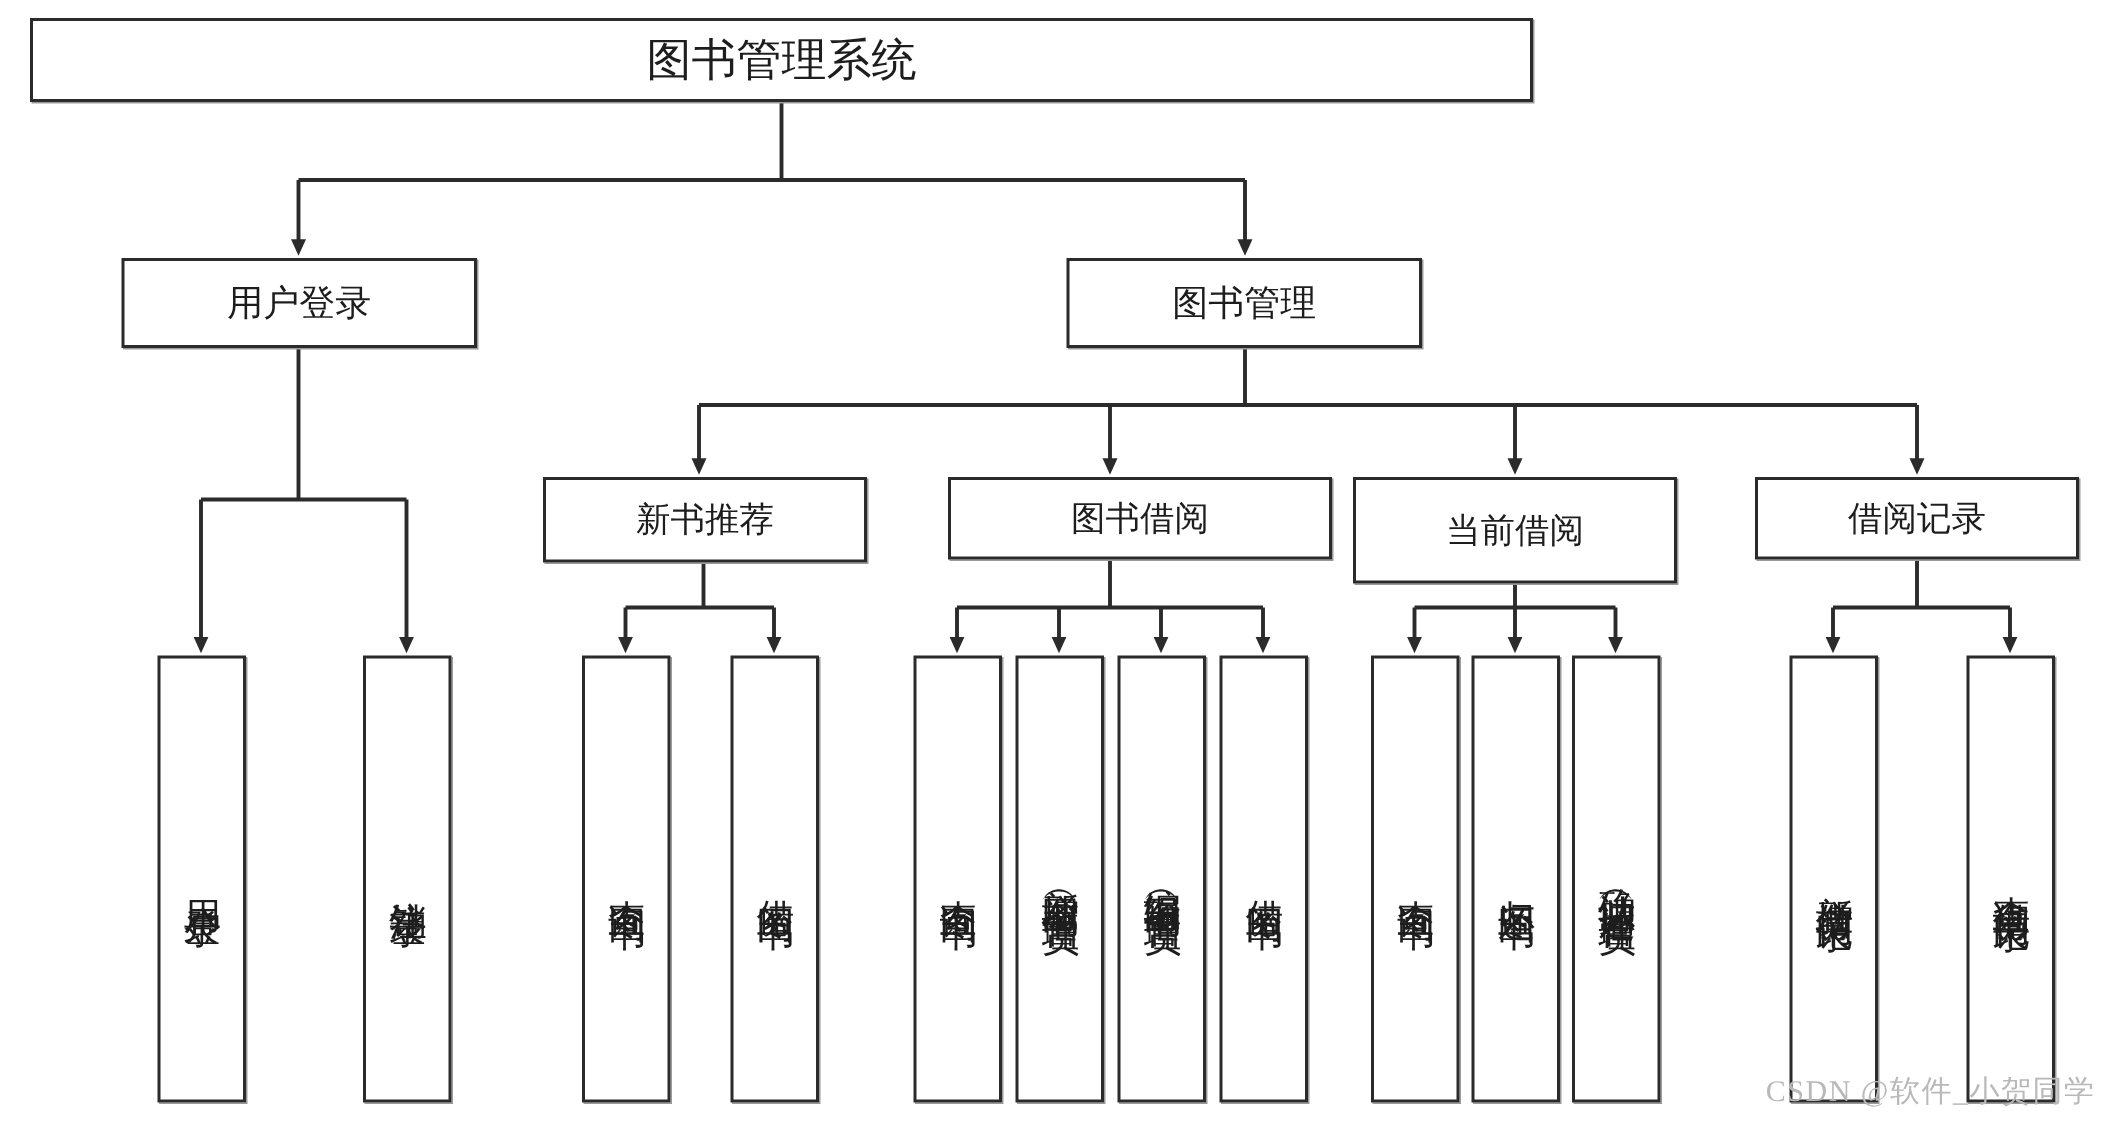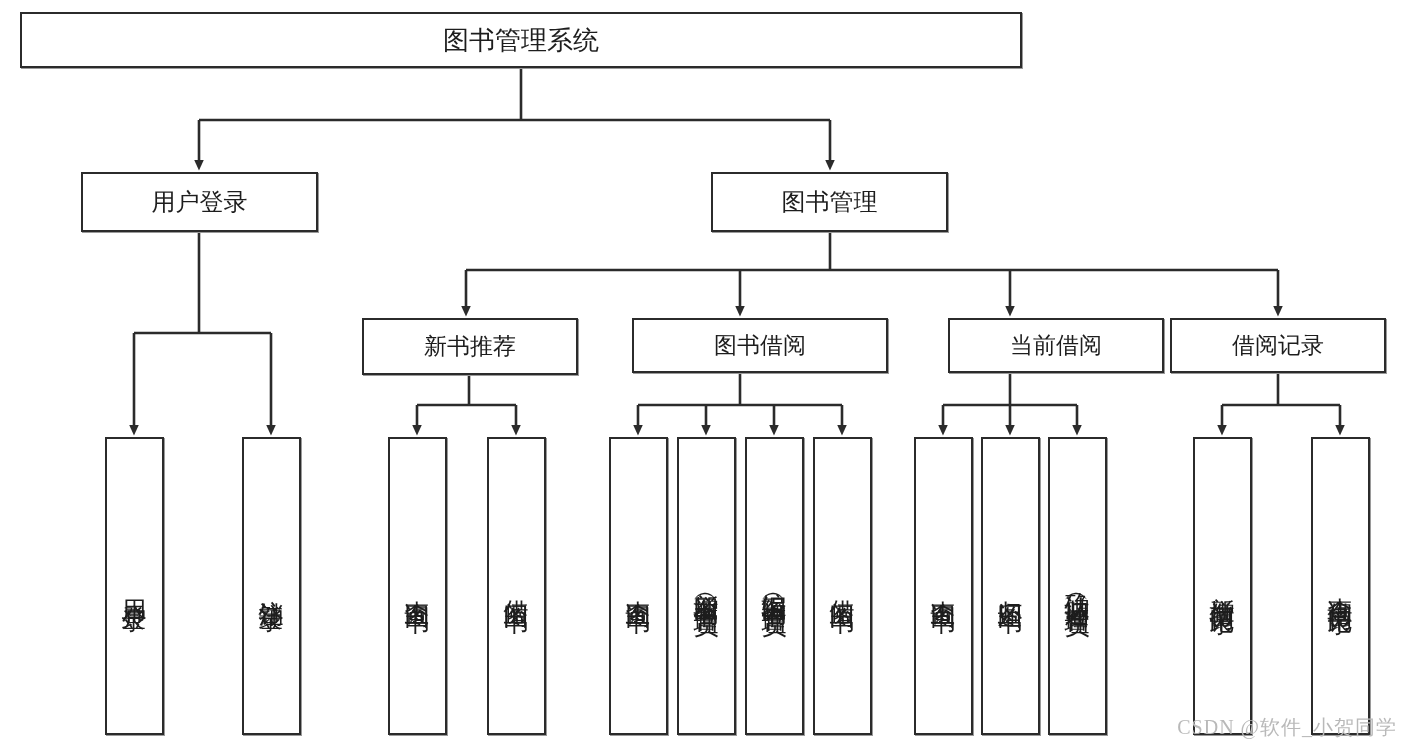--- a/index.html
+++ b/index.html
@@ -17,21 +17,21 @@
     position:absolute;
     background:#ffffff;
     border:2px solid #2b2b2b;
     box-sizing:border-box;
     box-shadow:1px 1px 0 0 #9a9a9a;
     display:flex;
     align-items:center;
     justify-content:center;
     color:#1d1d1d;
   }
-  .node.root{font-size:26px;}
+  .node.root{font-size:30px;}
   .node.tier1{font-size:24px;}
   .node.tier2{font-size:23px;}
 
   .node.leaf{
     font-size:25px;
     letter-spacing:2px;
     line-height:1.04;
   }
   .leaf .vtext{
     writing-mode:vertical-rl;
@@ -118,21 +118,21 @@
   <div class="node tier1" style="left:711px;top:172px;width:237px;height:60px;justify-content:center;">
     <span>图书管理</span>
   </div>
 
   <div class="node tier2" style="left:362px;top:318px;width:216px;height:57px;">
     <span>新书推荐</span>
   </div>
   <div class="node tier2" style="left:632px;top:318px;width:256px;height:55px;">
     <span>图书借阅</span>
   </div>
-  <div class="node tier2" style="left:948px;top:318px;width:216px;height:55px;">
+  <div class="node tier2" style="left:902px;top:318px;width:216px;height:71px;">
     <span>当前借阅</span>
   </div>
   <div class="node tier2" style="left:1170px;top:318px;width:216px;height:55px;">
     <span>借阅记录</span>
   </div>
 
   <div class="node leaf" style="left:105px;top:437px;width:59px;height:298px;">
     <span class="vtext">用户登录</span>
   </div>
   <div class="node leaf" style="left:242px;top:437px;width:59px;height:298px;">

